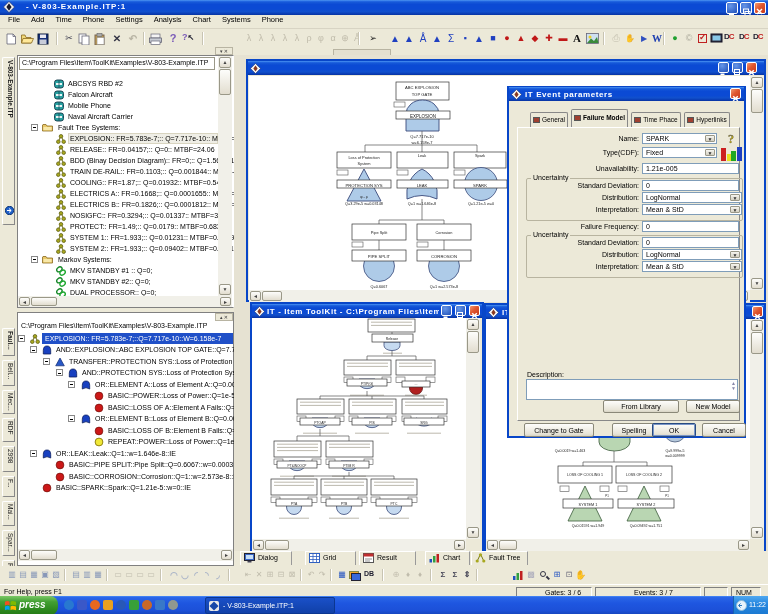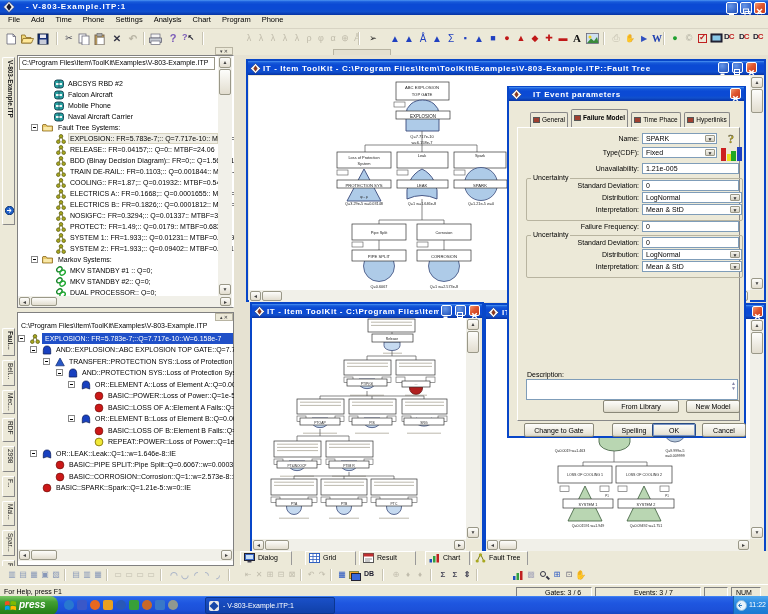--- a/index.html
+++ b/index.html
@@ -39,21 +39,21 @@
   <div class="xpbtn btn-blue" style="left:740px;"><svg width="10" height="10">
         <rect x="2.5" y="2" width="5" height="4.5" fill="none" stroke="#fff"></rect>
         <rect x="4" y="4.5" width="5" height="4.5" fill="none" stroke="#fff"></rect>
       </svg></div>
   <div class="xpbtn btn-red" style="left:754px;"><svg width="10" height="10">
         <path d="M2 2 L7 7 M7 2 L2 7" stroke="#fff" stroke-width="1.4"></path>
       </svg></div>
 </div>
 
 <div class="abs" style="left:0;top:15px;width:768px;height:14px;background:#ece9d8;border-bottom:1px solid #d8d4c4;font-size:7.5px;color:#000;">
-  <span style="margin-left:8px;">File</span><span style="margin-left:11px;">Add</span><span style="margin-left:11px;">Time</span><span style="margin-left:11px;">Phone</span><span style="margin-left:11px;">Settings</span><span style="margin-left:11px;">Analysis</span><span style="margin-left:11px;">Chart</span><span style="margin-left:11px;">Program</span><span style="margin-left:11px;">Phone</span>
+  <span style="margin-left:8px;">File</span><span style="margin-left:11px;">Add</span><span style="margin-left:11px;">Time</span><span style="margin-left:11px;">Phone</span><span style="margin-left:11px;">Settings</span><span style="margin-left:11px;">Analysis</span><span style="margin-left:11px;">Chart</span><span style="margin-left:11px;">Systems</span><span style="margin-left:11px;">Phone</span>
 </div>
 
 <div class="abs" style="left:0;top:29px;width:768px;height:19px;background:#ece9d8;" id="toolbar1">
     <svg class="abs" style="left:5px;top:4px" width="12" height="12">
       <path d="M2 1 h6 l2.5 2.5 V11 H2 Z" fill="#fff" stroke="#667" stroke-width="0.8"></path>
       <path d="M8 1 v2.5 h2.5" fill="none" stroke="#667" stroke-width="0.8"></path>
     </svg>
     <svg class="abs" style="left:21px;top:5px" width="13" height="10">
       <path d="M0.5 2 L0.5 9 L10 9 L10 3.5 L5 3.5 L4 1 L0.5 1 Z" fill="#f0d878" stroke="#8a6a20" stroke-width="0.8"></path>
       <path d="M2 4.5 L12.5 4.5 L10.5 9 L0.5 9 Z" fill="#ffe898" stroke="#8a6a20" stroke-width="0.8"></path>
@@ -414,21 +414,20 @@
 <div class="abs" style="left:215px;top:313px;width:18px;height:8px;font-size:5px;color:#444;background:#ece9d8;border:1px solid #b8b4a2;text-align:center;line-height:7px;">▴ ✕</div>
 
 <div class="abs" style="left:234px;top:55px;width:534px;height:507px;background:#e6e2d2;"></div>
 
 <div class="abs" style="left:246px;top:59px;width:520px;height:243px;border:2px solid #0846c8;background:#ece9d8;">
   <div class="titlebar abs" style="left:0;top:0;right:0;height:14px;">
     <svg class="abs" style="left:2px;top:1.5px;" width="11" height="11" viewBox="0 0 11 11">
         <path d="M5.5 0.5 L10.5 5.5 L5.5 10.5 L0.5 5.5 Z" fill="#f4f4f4" stroke="#1a2a5a" stroke-width="0.5"></path>
         <path d="M5.5 2.5 L7.6 5.5 L5.5 8.5 L3.4 5.5 Z" fill="#8a3a20"></path>
       </svg>
-    <div class="wtitle abs" style="left:15px;top:2.5px;width:452px;">IT - Item ToolKit - C:\Program Files\Item\ToolKit\Examples\V-803-Example.ITP::Fault Tree</div>
     <div class="mbtn btn-blue abs" style="left:469px;top:1px;"><svg width="9" height="9">
           <rect x="1.5" y="5.5" width="4" height="1.5" fill="#fff"></rect>
         </svg></div>
     <div class="mbtn btn-blue abs" style="left:483px;top:1px;"><svg width="9" height="9">
           <rect x="1.5" y="1.5" width="5" height="5" fill="none" stroke="#fff"></rect>
         </svg></div>
     <div class="mbtn btn-red abs" style="left:497px;top:1px;"><svg width="9" height="9">
           <path d="M2.2 2.2 L6.8 6.8 M6.8 2.2 L2.2 6.8" stroke="#fff" stroke-width="1.5"></path>
         </svg></div>
   </div>
@@ -705,21 +704,21 @@
   <div class="abs sbtn" style="left:13px;top:235px;width:18px;height:10px;"></div>
   <div class="abs sbtn" style="left:252px;top:235px;width:11px;height:10px;">►</div>
 </div>
 
 <div class="abs" style="left:507px;top:86px;width:239px;height:352px;background:#ece9d8;border:1px solid #0846c8;border-width:1px 2px 2px 2px;" id="dialog">
   <div class="titlebar abs" style="left:0;top:0;right:0;height:14px;">
     <svg class="abs" style="left:2px;top:1.5px;" width="11" height="11" viewBox="0 0 11 11">
         <path d="M5.5 0.5 L10.5 5.5 L5.5 10.5 L0.5 5.5 Z" fill="#f4f4f4" stroke="#1a2a5a" stroke-width="0.5"></path>
         <path d="M5.5 2.5 L7.6 5.5 L5.5 8.5 L3.4 5.5 Z" fill="#8a3a20"></path>
       </svg>
-    <div class="wtitle abs" style="left:24px;top:2.5px;">IT Event parameters</div>
+    <div class="wtitle abs" style="left:16px;top:2.5px;">IT Event parameters</div>
     <div class="mbtn btn-red abs" style="left:220px;top:1px;"><svg width="9" height="9">
           <path d="M2.2 2.2 L6.8 6.8 M6.8 2.2 L2.2 6.8" stroke="#fff" stroke-width="1.5"></path>
         </svg></div>
   </div>
   <div id="dlgbody">
       <div class="abs" style="left:21px;top:25px;width:38px;height:15px;background:#ece9d8;border:1px solid #888;border-bottom:none;border-radius:2px 2px 0 0;font-size:6.5px;font-weight:normal;line-height:13px;text-align:center;white-space:nowrap;"><span style="display:inline-block;width:7px;height:6px;background:#a04030;border:1px solid #555;margin-right:2px;vertical-align:-1px;"></span>General</div>
       <div class="abs" style="left:62px;top:22px;width:57px;height:18px;background:#ece9d8;border:1px solid #888;border-bottom:none;border-radius:2px 2px 0 0;font-size:6.5px;font-weight:bold;line-height:16px;text-align:center;white-space:nowrap;"><span style="display:inline-block;width:7px;height:6px;background:#a04030;border:1px solid #555;margin-right:2px;vertical-align:-1px;"></span>Failure Model</div>
       <div class="abs" style="left:122px;top:25px;width:50px;height:15px;background:#ece9d8;border:1px solid #888;border-bottom:none;border-radius:2px 2px 0 0;font-size:6.5px;font-weight:normal;line-height:13px;text-align:center;white-space:nowrap;"><span style="display:inline-block;width:7px;height:6px;background:#a04030;border:1px solid #555;margin-right:2px;vertical-align:-1px;"></span>Time Phace</div>
       <div class="abs" style="left:175px;top:25px;width:46px;height:15px;background:#ece9d8;border:1px solid #888;border-bottom:none;border-radius:2px 2px 0 0;font-size:6.5px;font-weight:normal;line-height:13px;text-align:center;white-space:nowrap;"><span style="display:inline-block;width:7px;height:6px;background:#a04030;border:1px solid #555;margin-right:2px;vertical-align:-1px;"></span>Hyperlinks</div>
       <div class="abs" style="left:8px;top:40px;width:223px;height:294px;border:1px solid #fff;border-right-color:#888;border-bottom-color:#888;background:#ece9d8;"></div>

